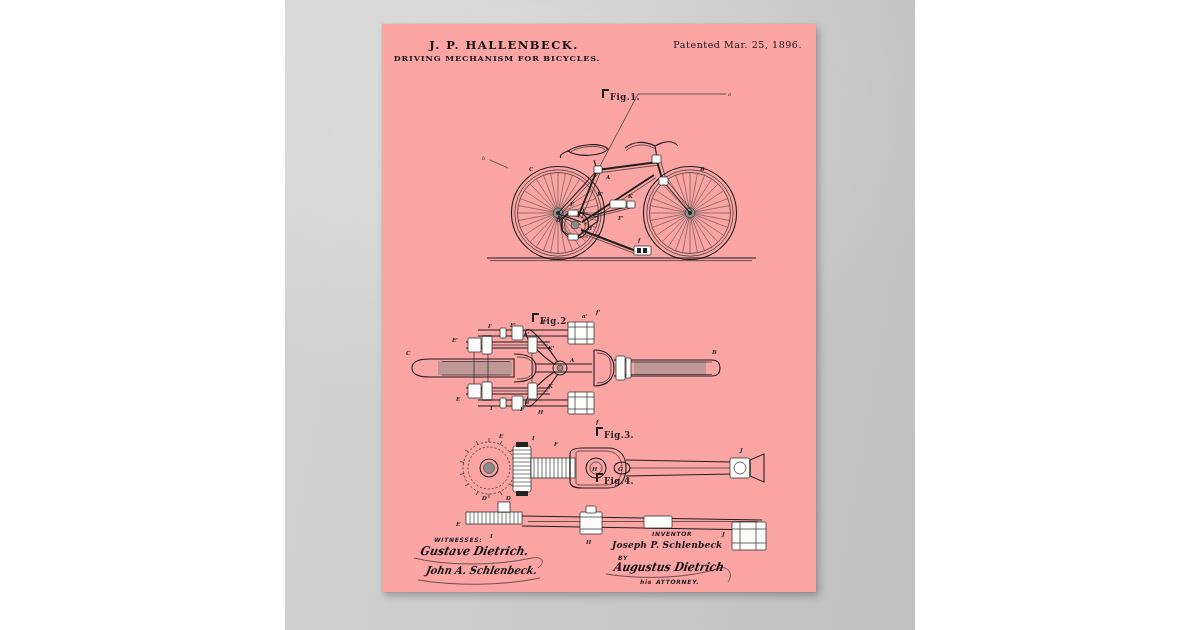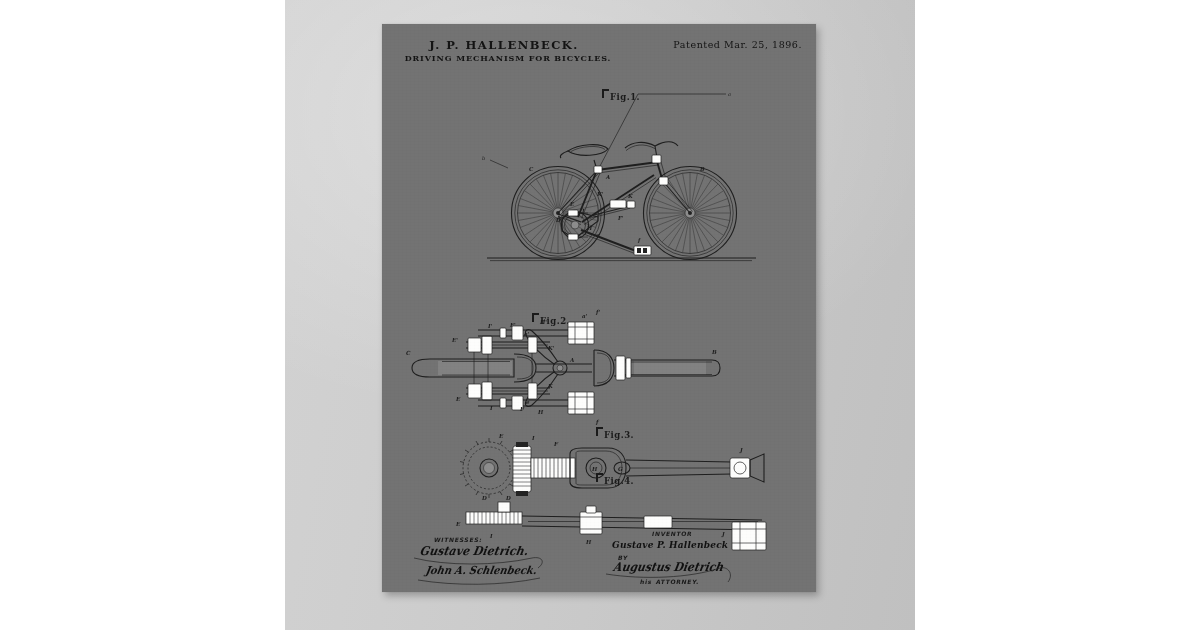--- a/index.html
+++ b/index.html
@@ -16,40 +16,40 @@
     background:linear-gradient(100deg,#d2d2d2 0%,#cfcfcf 22%,#c9c9c9 55%,#c4c4c4 78%,#c0c0c0 100%);
   }
   .backdrop:after{
     content:"";position:absolute;inset:0;
     background:radial-gradient(120% 80% at 35% 18%, rgba(255,255,255,.30), rgba(255,255,255,0) 60%);
   }
 
   
   .poster{
     position:absolute;left:382px;top:24px;width:434px;height:568px;
-    background:#737373;
+    background:#fca5a5;
     box-shadow: 3px 4px 7px rgba(0,0,0,.26), 0 0 0 .5px rgba(0,0,0,.06);
   }
   .paper-grain{
     position:absolute;inset:0;pointer-events:none;opacity:.5;
     background-image:
       repeating-linear-gradient(0deg, rgba(0,0,0,.012) 0 1px, rgba(0,0,0,0) 1px 3px),
       repeating-linear-gradient(90deg, rgba(0,0,0,.010) 0 1px, rgba(0,0,0,0) 1px 4px);
   }
   .sheet-inner{position:absolute;inset:0;}
 
   
   .hdr{position:absolute;left:0;top:0;width:100%;height:46px;}
   .inventor-name{
     position:absolute;left:22px;top:14px;width:200px;text-align:center;
     font-family:"DejaVu Serif", serif;font-weight:700;font-size:11.5px;
     letter-spacing:1.5px;color:#141414;
   }
   .inventor-title{
-    position:absolute;left:12px;top:29px;width:228px;text-align:center;
+    position:absolute;left:1px;top:29px;width:228px;text-align:center;
     font-family:"DejaVu Serif", serif;font-weight:700;font-size:8px;
     letter-spacing:.9px;color:#141414;
   }
   .patent-date{
     position:absolute;right:14px;top:15px;
     font-family:"DejaVu Serif", serif;font-size:9.5px;
     letter-spacing:.55px;color:#141414;white-space:nowrap;
   }
 
   
@@ -488,21 +488,21 @@
         <div class="script" style="position:absolute;left:10px;top:8px;font-size:12px;transform:skewX(-12deg) scaleX(.92);">Gustave Dietrich.</div>
         <div class="script" style="position:absolute;left:14px;top:28px;font-size:11px;transform:skewX(-12deg) scaleX(.9);">John A. Schlenbeck.</div>
         <svg width="190" height="56" style="position:absolute;left:0;top:0;">
           <path class="ln thin" d="M8 22 C 40 30, 90 30, 126 22 C 136 20, 140 26, 132 32"></path>
           <path class="ln thin" d="M12 44 C 48 50, 96 50, 134 42"></path>
         </svg>
       </div>
 
       <div class="sig-block" style="left:212px;top:506px;width:200px;height:62px;">
         <div class="sig-cap" style="position:absolute;left:58px;top:0;">INVENTOR</div>
-        <div class="sig-name" style="position:absolute;left:18px;top:10px;">Gustave P. Hallenbeck</div>
+        <div class="sig-name" style="position:absolute;left:18px;top:10px;">Joseph P. Schlenbeck</div>
         <div class="sig-cap" style="position:absolute;left:24px;top:24px;">BY</div>
         <div class="script" style="position:absolute;left:14px;top:30px;font-size:12px;transform:skewX(-12deg) scaleX(.9);">Augustus Dietrich</div>
         <div class="sig-cap" style="position:absolute;left:46px;top:48px;">his</div>
         <div class="sig-cap" style="position:absolute;left:62px;top:48px;">ATTORNEY.</div>
         <svg width="200" height="62" style="position:absolute;left:0;top:0;">
           <path class="ln thin" d="M12 44 C 50 50, 96 48, 126 38 C 134 36, 140 44, 134 52"></path>
         </svg>
       </div>
 
     </div>

